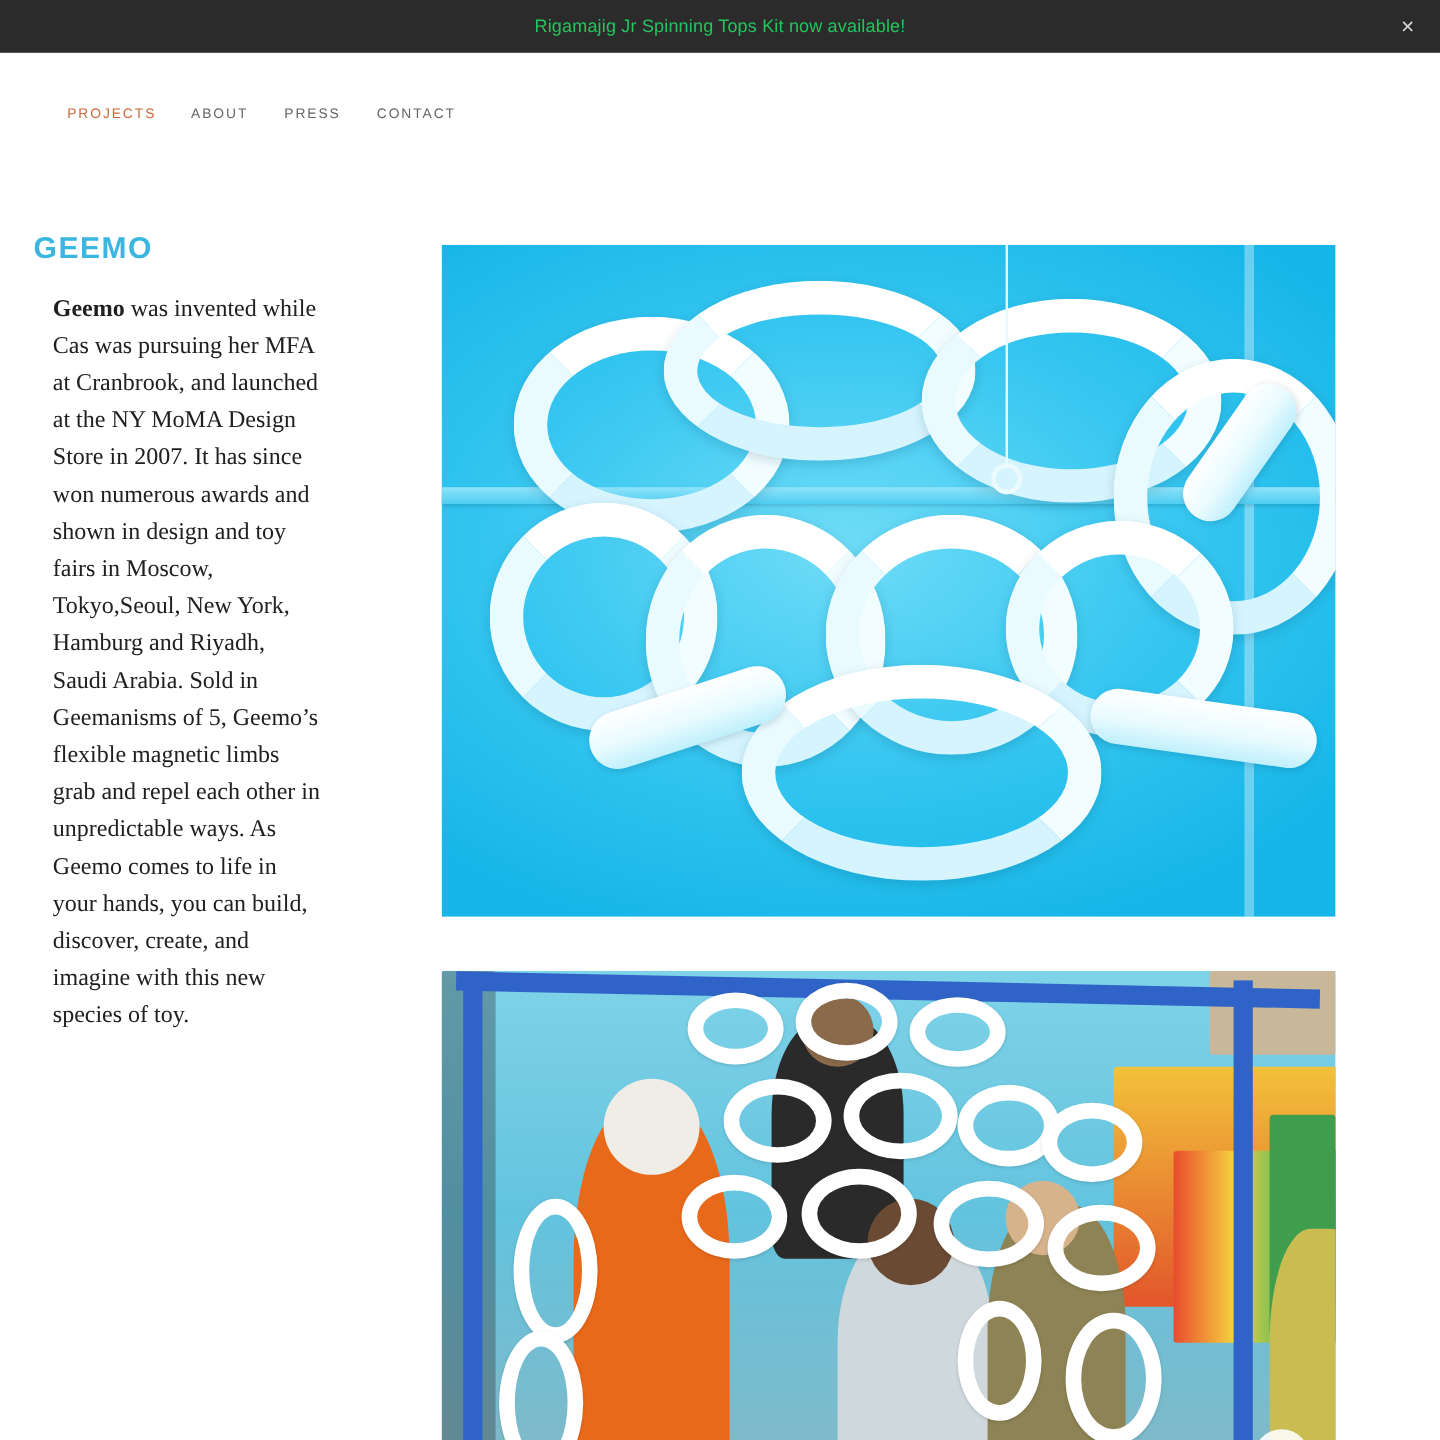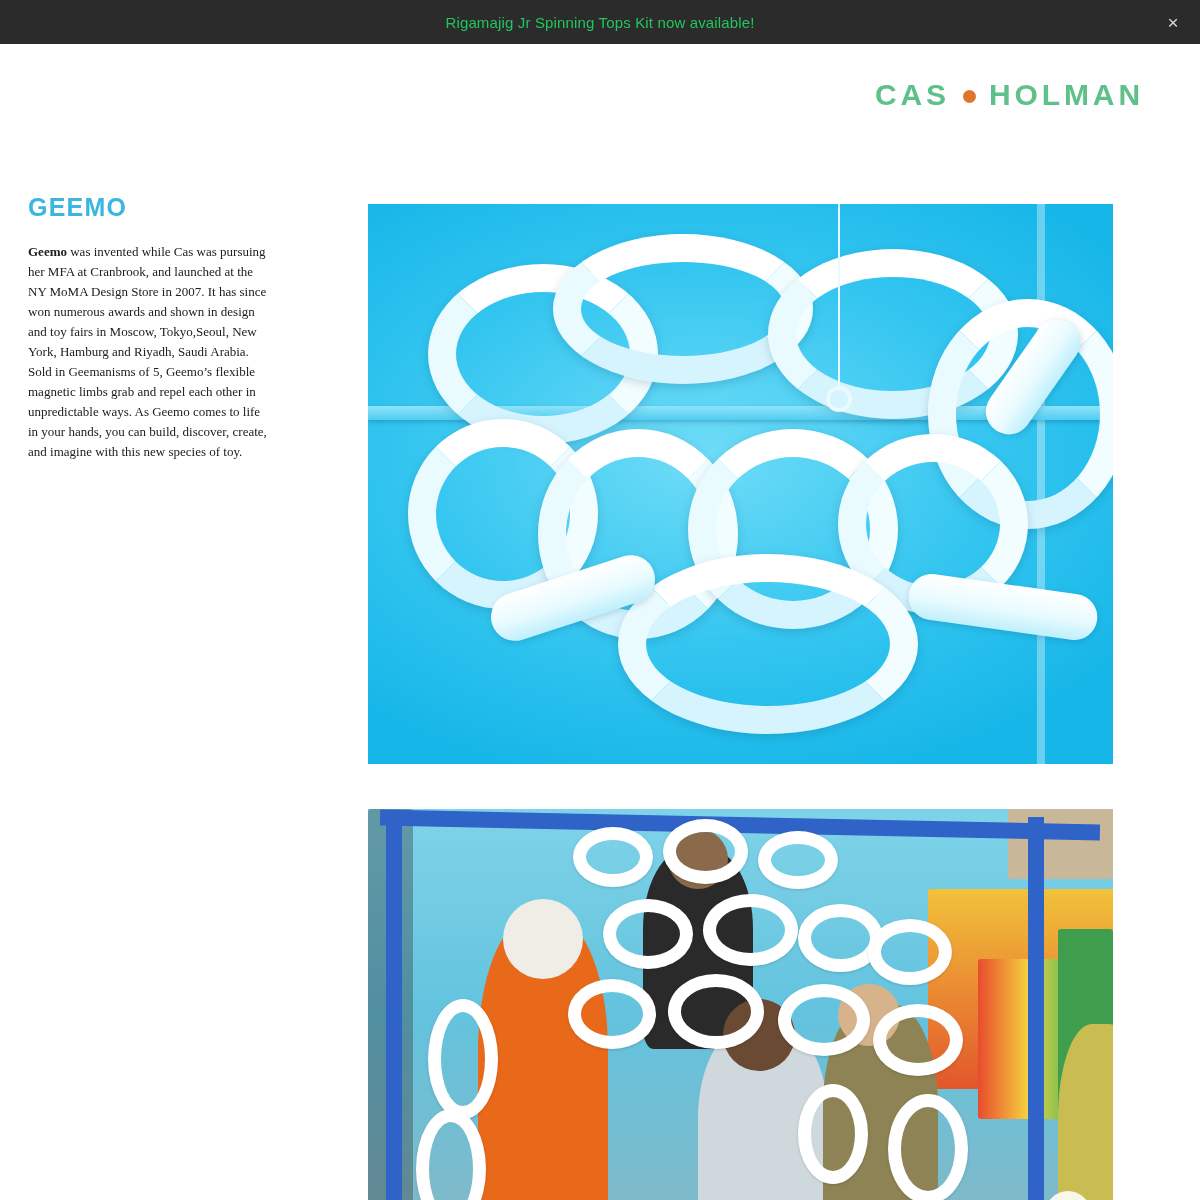--- a/index.html
+++ b/index.html
@@ -104,24 +104,24 @@
   }
   .project-title {
     font-size: 25px;
     font-weight: bold;
     letter-spacing: 0.05em;
     color: #3ab6e0;
     margin: 0 0 20px 0;
   }
   .body-copy {
     font-family: "Liberation Serif", serif;
-    font-size: 13px;
-    line-height: 20px;
+    font-size: 20px;
+    line-height: 31px;
     color: #202020;
-    margin: 0 0 20px 0;
+    margin: 0 0 20px 16px;
   }
   .body-copy b { font-weight: bold; }
 
   .col-right {
     width: 900px;
     padding: 42px 127px 0 28px;
   }
   .media-figure {
     width: 745px;
     margin-bottom: 45px;
@@ -206,25 +206,26 @@
 </style>
 </head>
 <body>
 
 <div class="announce">
   <span class="announce-text">Rigamajig Jr Spinning Tops Kit now available!</span>
   <span class="announce-close">×</span>
 </div>
 
 <div class="header">
-  <div class="brand">
-    <span class="brand-word">CAS</span>
-    <span class="brand-dot"></span>
-    <span class="brand-word">HOLMAN</span>
-  </div>
+  <nav class="nav">
+    <a href="#" class="active">PROJECTS</a>
+    <a href="#">ABOUT</a>
+    <a href="#">PRESS</a>
+    <a href="#">CONTACT</a>
+  </nav>
 </div>
 
 <div class="main">
 
   <div class="col-left">
     <h1 class="project-title">GEEMO</h1>
 
     <p class="body-copy">
       <b>Geemo</b><span> was invented while Cas was pursuing her MFA at Cranbrook, and launched at the NY MoMA Design Store in 2007. It has since won numerous awards and shown in design and toy fairs in Moscow, Tokyo,Seoul, New York, Hamburg and Riyadh, Saudi Arabia. Sold in Geemanisms of 5, Geemo’s flexible magnetic limbs grab and repel each other in unpredictable ways. As Geemo comes to life in your hands, you can build, discover, create, and imagine with this new species of toy.</span>
     </p>

